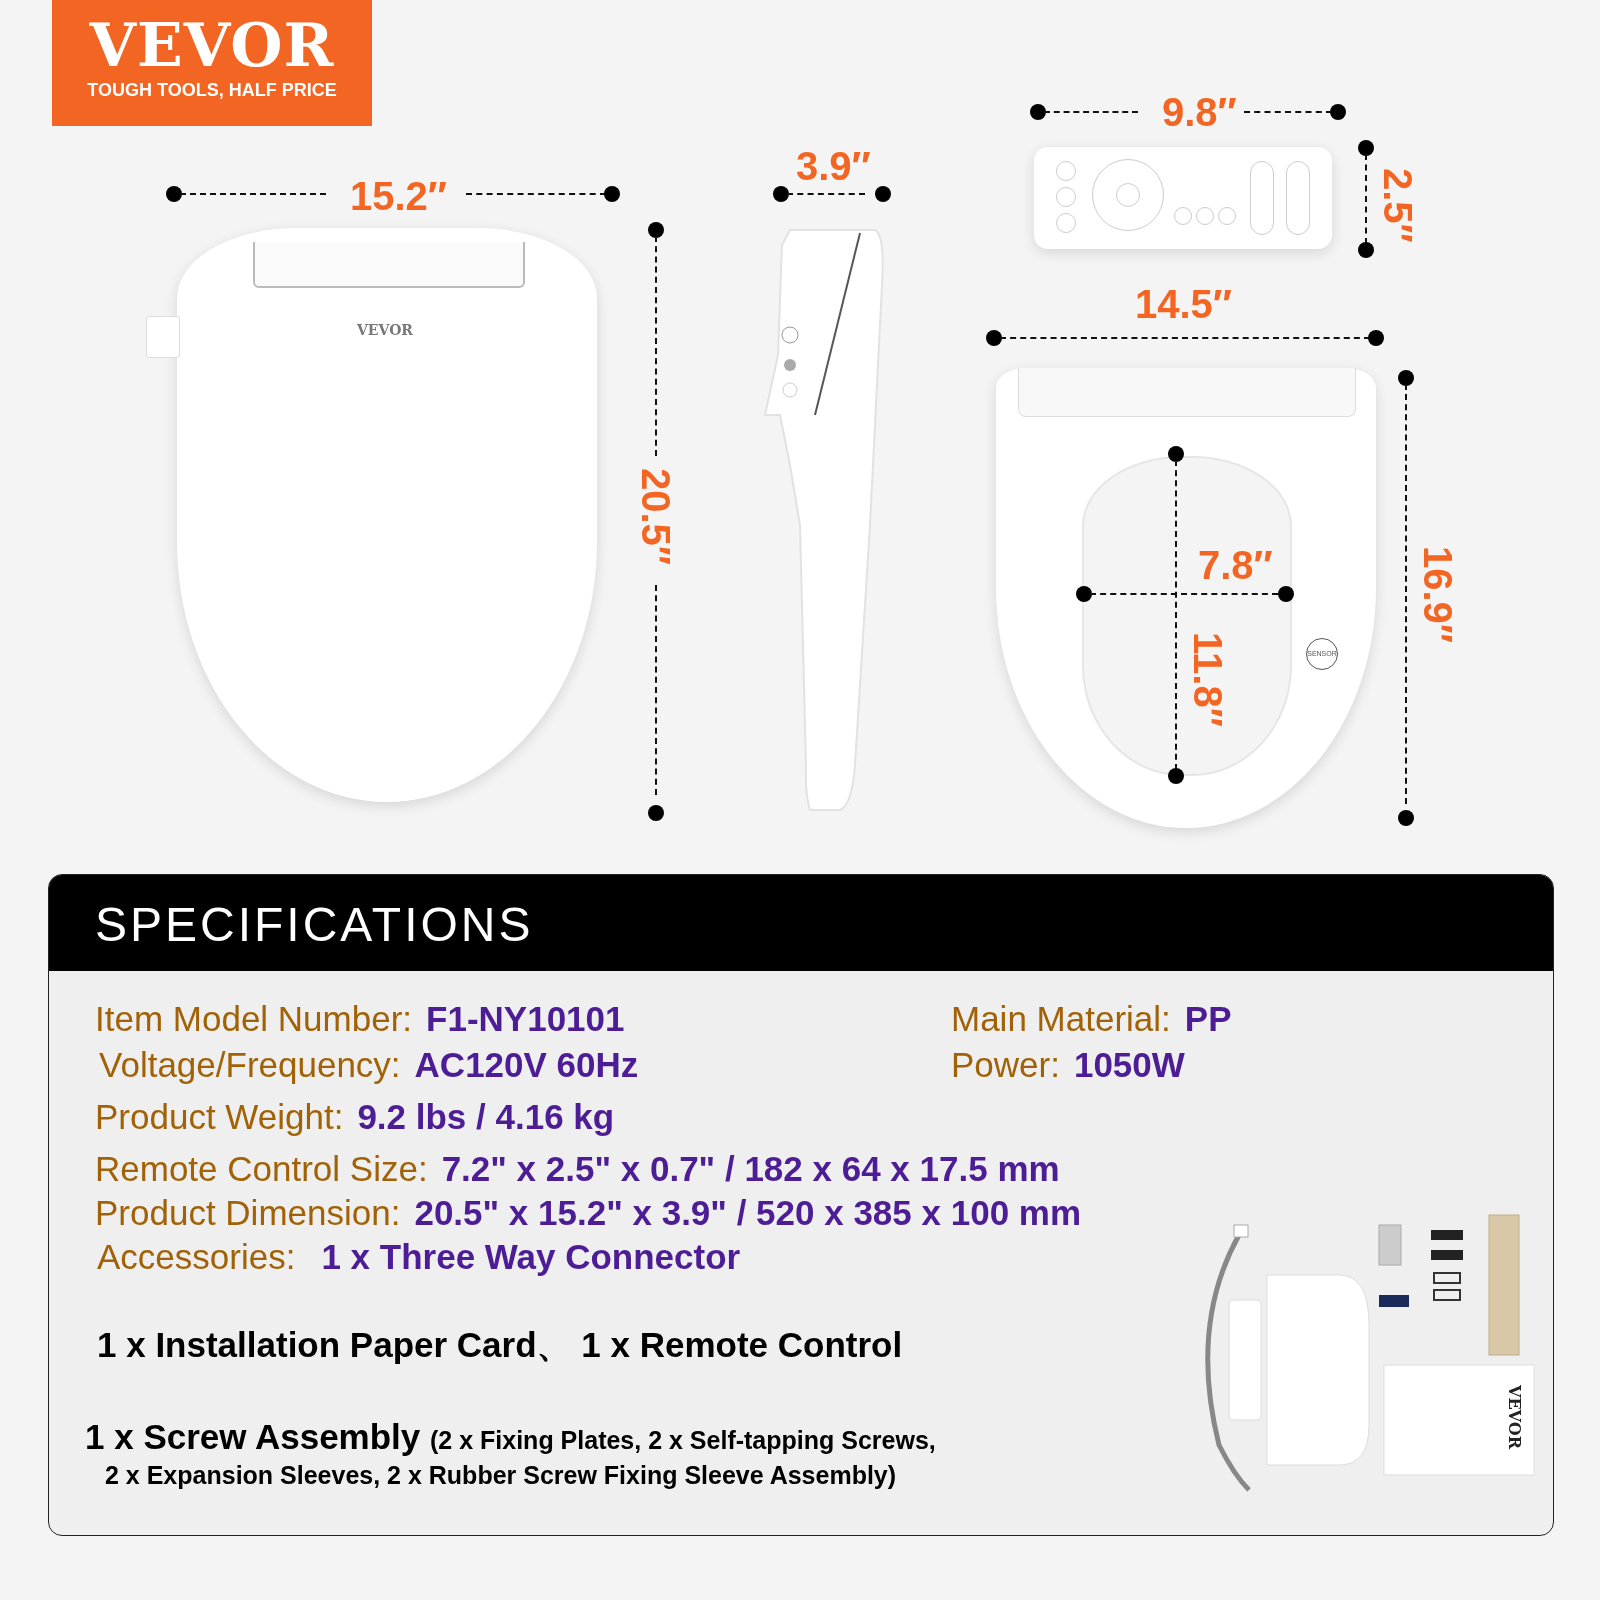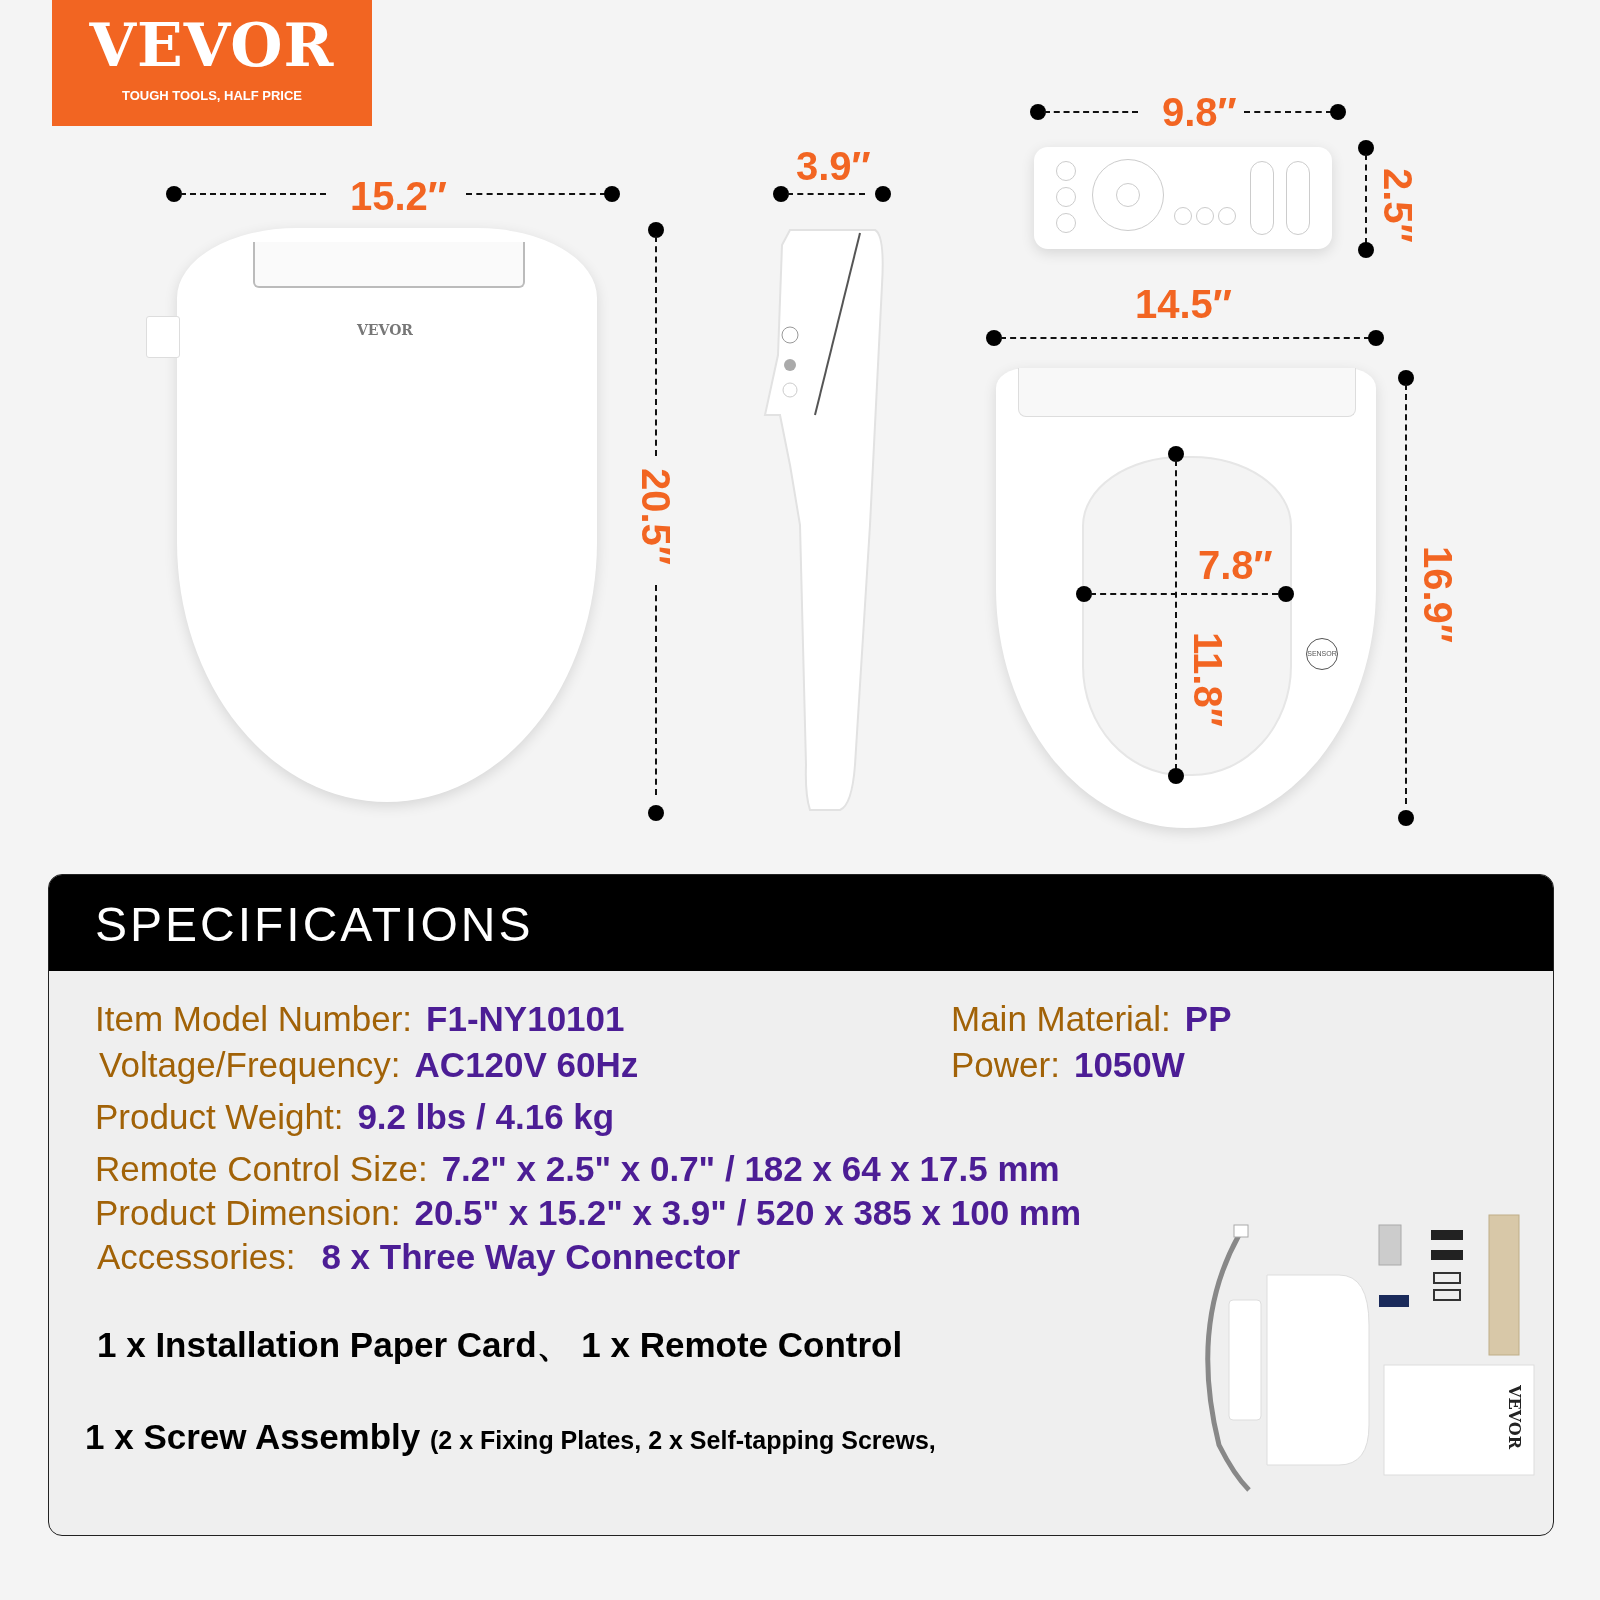--- a/index.html
+++ b/index.html
@@ -1,21 +1,21 @@
 <!DOCTYPE html>
 <html><head>
 <meta charset="utf-8">
 <style>
   html, body { margin:0; padding:0; }
   body { width:1600px; height:1600px; background:#f4f4f4; position:relative; overflow:hidden;
          font-family:"Liberation Sans", sans-serif; }
   .abs { position:absolute; }
   .logo { left:52px; top:0; width:320px; height:126px; background:#f26522; color:#fff; text-align:center; }
   .logo .brand { font-family:"DejaVu Serif", serif; font-weight:900; font-size:60px; letter-spacing:1px; margin-top:14px; line-height:62px; }
-  .logo .tag { font-weight:700; font-size:13px; margin-top:12px; }
+  .logo .tag { font-weight:700; font-size:18px; margin-top:4px; }
   .dim { color:#f26522; font-weight:700; font-size:40px; position:absolute; white-space:nowrap; line-height:1; }
   .dot { position:absolute; width:16px; height:16px; border-radius:50%; background:#000; }
   .hline { position:absolute; border-top:2px dashed #111; height:0; }
   .vline { position:absolute; border-left:2px dashed #111; width:0; }
   .vert { transform:rotate(90deg); transform-origin:left top; }
   .seat { background:#fff; box-shadow:0 4px 14px rgba(0,0,0,0.12); }
   .spec { left:48px; top:874px; width:1504px; height:660px; border:1.5px solid #222; border-radius:14px; background:#efefef; overflow:hidden; }
   .spec-head { height:96px; background:#000; color:#fff; }
   .spec-title { font-size:48px; font-weight:400; letter-spacing:3px; position:absolute; left:46px; top:22px; }
   .row { position:absolute; font-size:35px; white-space:nowrap; line-height:1; }
@@ -132,27 +132,28 @@
     <span class="lbl">Product Dimension:</span><span class="val">20.5" x 15.2" x 3.9" / 520 x 385 x 100 mm</span>
   </div>
   <div class="row" style="left:902px;top:126px;">
     <span class="lbl">Main Material:</span><span class="val">PP</span>
   </div>
   <div class="row" style="left:902px;top:172px;">
     <span class="lbl">Power:</span><span class="val">1050W</span>
   </div>
 
   <div class="row" style="left:48px;top:364px;">
-    <span class="lbl">Accessories:</span><span class="val" style="margin-left:26px;">8 x Three Way Connector</span>
+    <span class="lbl">Accessories:</span><span class="val" style="margin-left:26px;">1 x Three Way Connector</span>
   </div>
   <div class="acc" style="left:48px;top:452px;">1 x Installation Paper Card、 1 x Remote Control</div>
   <div class="acc" style="left:36px;top:544px;">
     <span>1 x Screw Assembly</span>
     <span class="small">(2 x Fixing Plates, 2 x Self-tapping Screws,</span>
   </div>
+  <div class="acc small" style="left:56px;top:588px;">2 x Expansion Sleeves, 2 x Rubber Screw Fixing Sleeve Assembly)</div>
 
   <svg class="abs" style="left:1130px;top:300px;" width="360" height="320" viewBox="0 0 360 320">
     <path d="M60 60 Q10 150 40 270 Q55 300 70 315" stroke="#888" stroke-width="5" fill="none"></path>
     <rect x="55" y="50" width="14" height="12" fill="#fff" stroke="#aaa"></rect>
     <rect x="50" y="125" width="32" height="120" rx="4" fill="#fff" stroke="#ddd"></rect>
     <path d="M88 100 L160 100 Q190 100 190 150 L190 250 Q190 290 160 290 L88 290 Z" fill="#fff" stroke="#ddd"></path>
     <rect x="200" y="50" width="22" height="40" fill="#ccc" stroke="#aaa"></rect>
     <rect x="200" y="120" width="30" height="12" fill="#1a2a5a"></rect>
     <rect x="252" y="55" width="32" height="10" fill="#222"></rect>
     <rect x="252" y="75" width="32" height="10" fill="#222"></rect>

